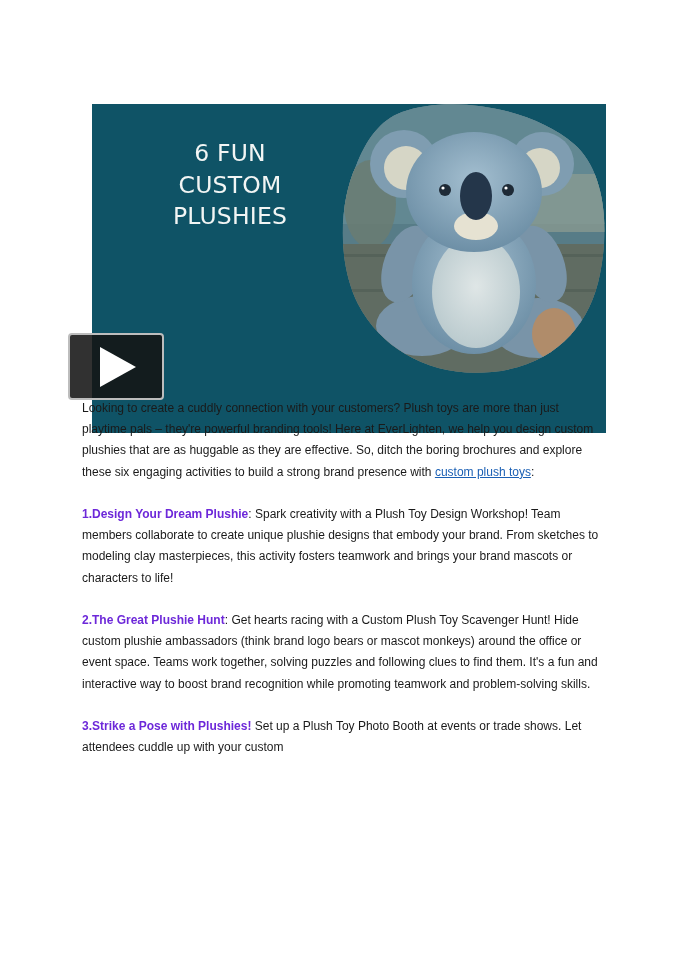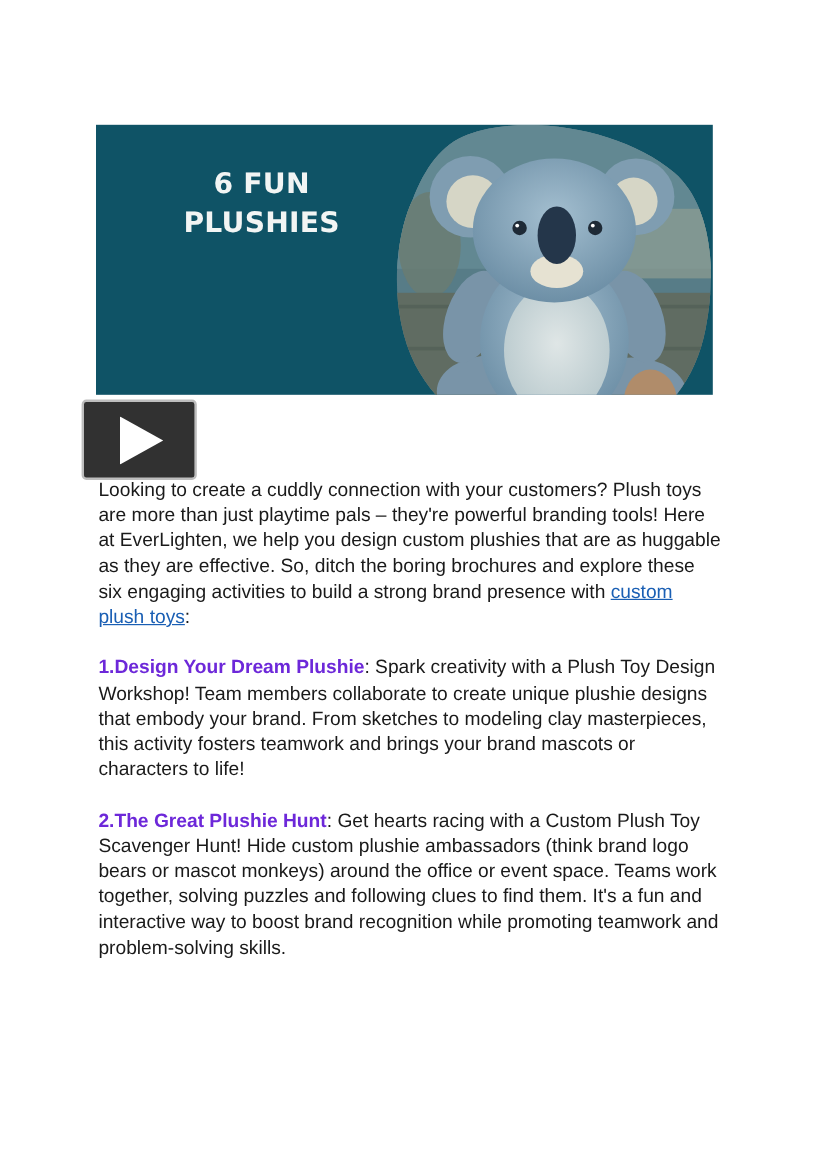--- a/index.html
+++ b/index.html
@@ -1,41 +1,42 @@
 <!DOCTYPE html>
 <html><head>
   <meta charset="utf-8">
   <style>
     html, body { margin: 0; padding: 0; background: #ffffff; }
     body { width: 679px; height: 960px; position: relative; overflow: hidden;
            font-family: "Liberation Sans", sans-serif; color: #111111; }
-    .banner { position: absolute; left: 80px; top: 104px; width: 514px; height: 225px;
-              background: #0f5366; overflow: hidden; font-weight: bold; }
+    .banner { position: absolute; left: 92px; top: 104px; width: 514px; height: 329px;
+              background: #0f5366; overflow: hidden; }
     .banner-title { position: absolute; left: 20px; top: 34px; width: 236px;
                     text-align: center; color: #f2f5f4; font-size: 23.5px;
                     line-height: 31.6px; font-family: "DejaVu Sans", sans-serif;
                     letter-spacing: 0.2px; }
     .banner-title div { white-space: nowrap; }
     .koala-wrap { position: absolute; left: 250px; top: 0; width: 264px; height: 269px; }
     .play-btn { position: absolute; left: 68px; top: 333px; width: 96px; height: 67px;
                 background: rgba(20,20,20,0.88); border: 2px solid #bdbdbd;
                 border-radius: 4px; box-sizing: border-box; cursor: pointer; }
     .play-btn svg { position: absolute; left: 30px; top: 12px; }
     .content { position: absolute; left: 82px; top: 398px; width: 520px;
-               font-size: 16px; line-height: 21.2px; color: #1a1a1a; }
+               font-size: 12px; line-height: 21.2px; color: #1a1a1a; }
     .content p { margin: 0 0 21.2px 0; }
     .content b { color: #6d28d9; }
     .content a { color: #1a5fb4; text-decoration: underline; }
   </style>
 </head>
 <body>
 
 <div class="banner">
   <div class="banner-title">
     <div>6 FUN</div>
+    <div>CUSTOM</div>
     <div>PLUSHIES</div>
   </div>
   <div class="koala-wrap">
     <svg width="264" height="269" viewBox="0 0 264 269">
       <defs>
         <clipPath id="blob">
           <path d="M60 8 C110 -10 190 4 232 40 C262 66 268 120 258 170 C248 222 212 262 150 268 C90 274 40 246 16 200 C-6 156 -2 96 14 62 C24 36 38 16 60 8 Z"></path>
         </clipPath>
         <radialGradient id="fur" cx="50%" cy="40%" r="60%">
           <stop offset="0%" stop-color="#a4bfd0"></stop>
@@ -90,13 +91,14 @@
   </svg>
 </div>
 
 <div class="content">
   <p><span>Looking to create a cuddly connection with your customers? Plush toys are more than just playtime pals – they're powerful branding tools! Here at EverLighten, we help you design custom plushies that are as huggable as they are effective. So, ditch the boring brochures and explore these six engaging activities to build a strong brand presence with </span><a href="#">custom plush toys</a><span>:</span></p>
 
   <p><b>1.Design Your Dream Plushie</b><span>:</span><span> Spark creativity with a Plush Toy Design Workshop! Team members collaborate to create unique plushie designs that embody your brand. From sketches to modeling clay masterpieces, this activity fosters teamwork and brings your brand mascots or characters to life!</span></p>
 
   <p><b>2.The Great Plushie Hunt</b><span>:</span><span> Get hearts racing with a Custom Plush Toy Scavenger Hunt! Hide custom plushie ambassadors (think brand logo bears or mascot monkeys) around the office or event space. Teams work together, solving puzzles and following clues to find them. It's a fun and interactive way to boost brand recognition while promoting teamwork and problem-solving skills.</span></p>
 
+  <p><b>3.Strike a Pose with Plushies!</b><span></span><span> Set up a Plush Toy Photo Booth at events or trade shows. Let attendees cuddle up with your custom</span></p>
 </div>
 
 </body></html>

